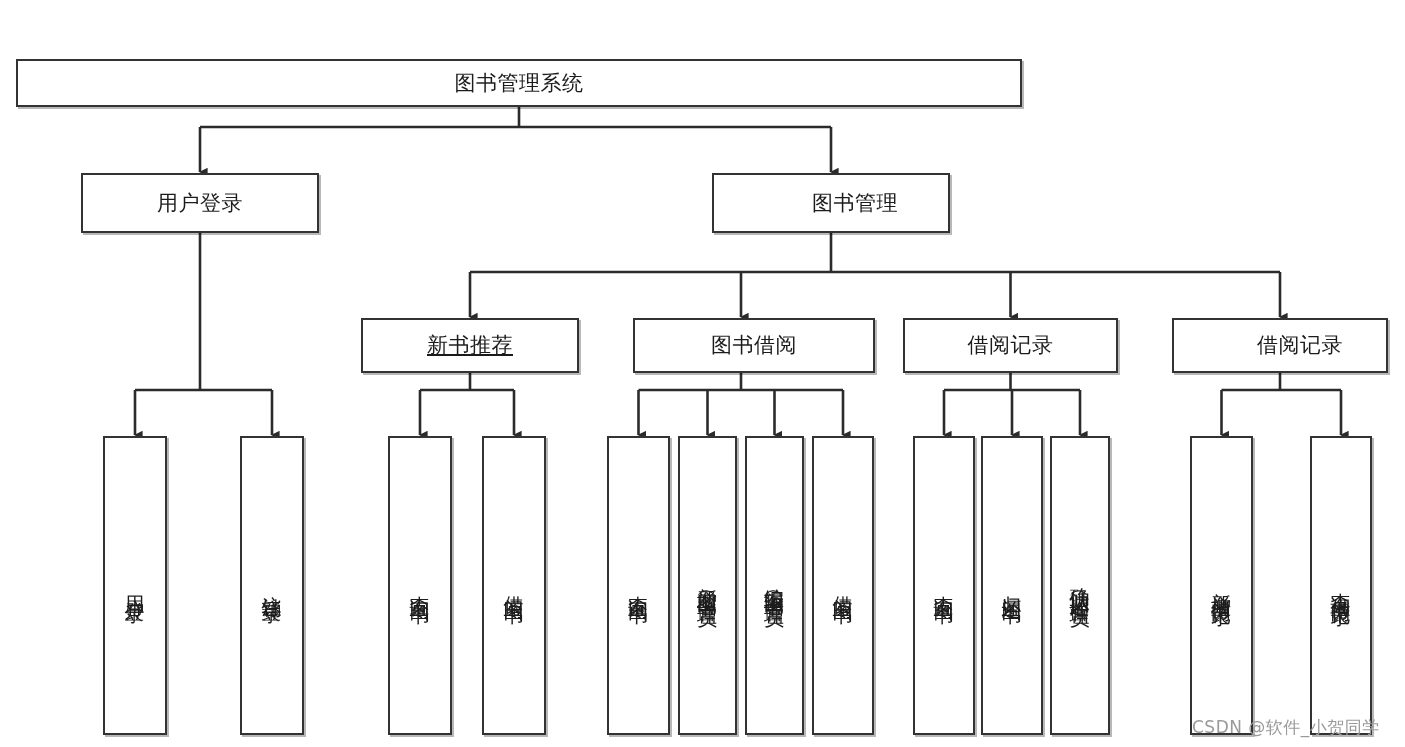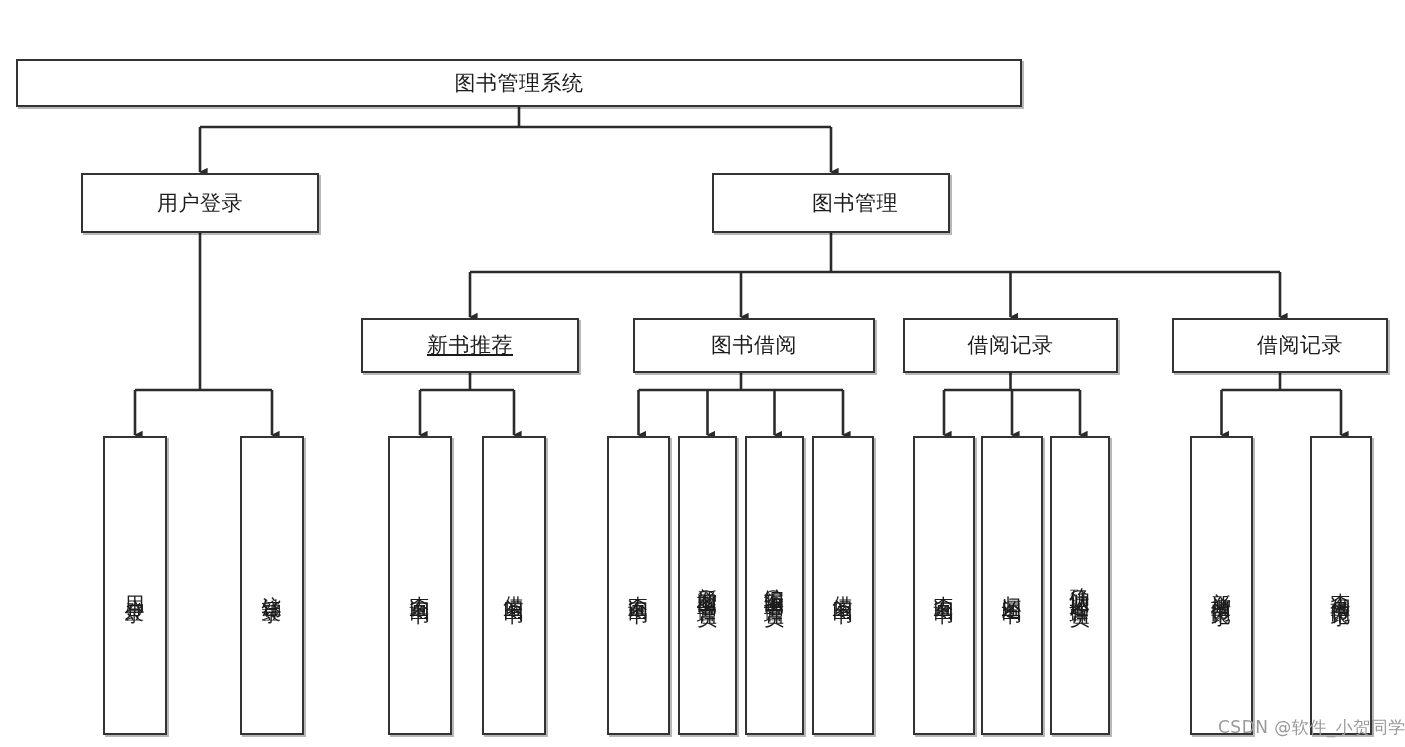--- a/index.html
+++ b/index.html
@@ -53,21 +53,20 @@
     letter-spacing: 3px;
     line-height: 1;
     white-space: nowrap;
   }
   .watermark {
     position: absolute;
     font-size: 17px;
     color: #9a9a9a;
     white-space: nowrap;
     letter-spacing: 0.5px;
-    padding-left: 26px;
   }
 </style>
 </head>
 <body>
 
 <div id="canvas">
   <svg id="edges" viewBox="0 0 1405 747" xmlns="http://www.w3.org/2000/svg">
     <defs>
       <marker id="arrow" markerWidth="10" markerHeight="10" refX="4.2" refY="7.6" orient="auto" markerUnits="userSpaceOnUse">
         <path d="M 0 0 L 8.4 0 L 4.2 8.6 Z" fill="#2b2b2b"></path>

